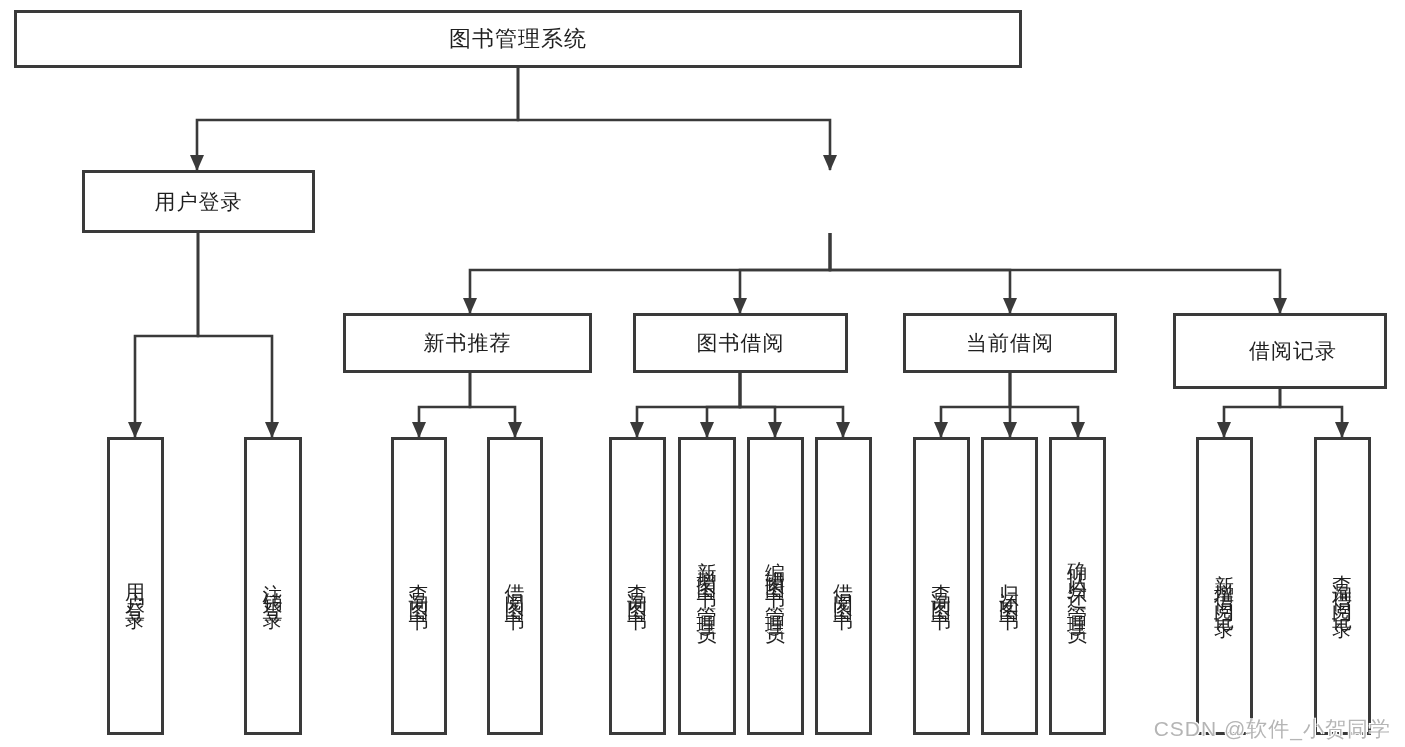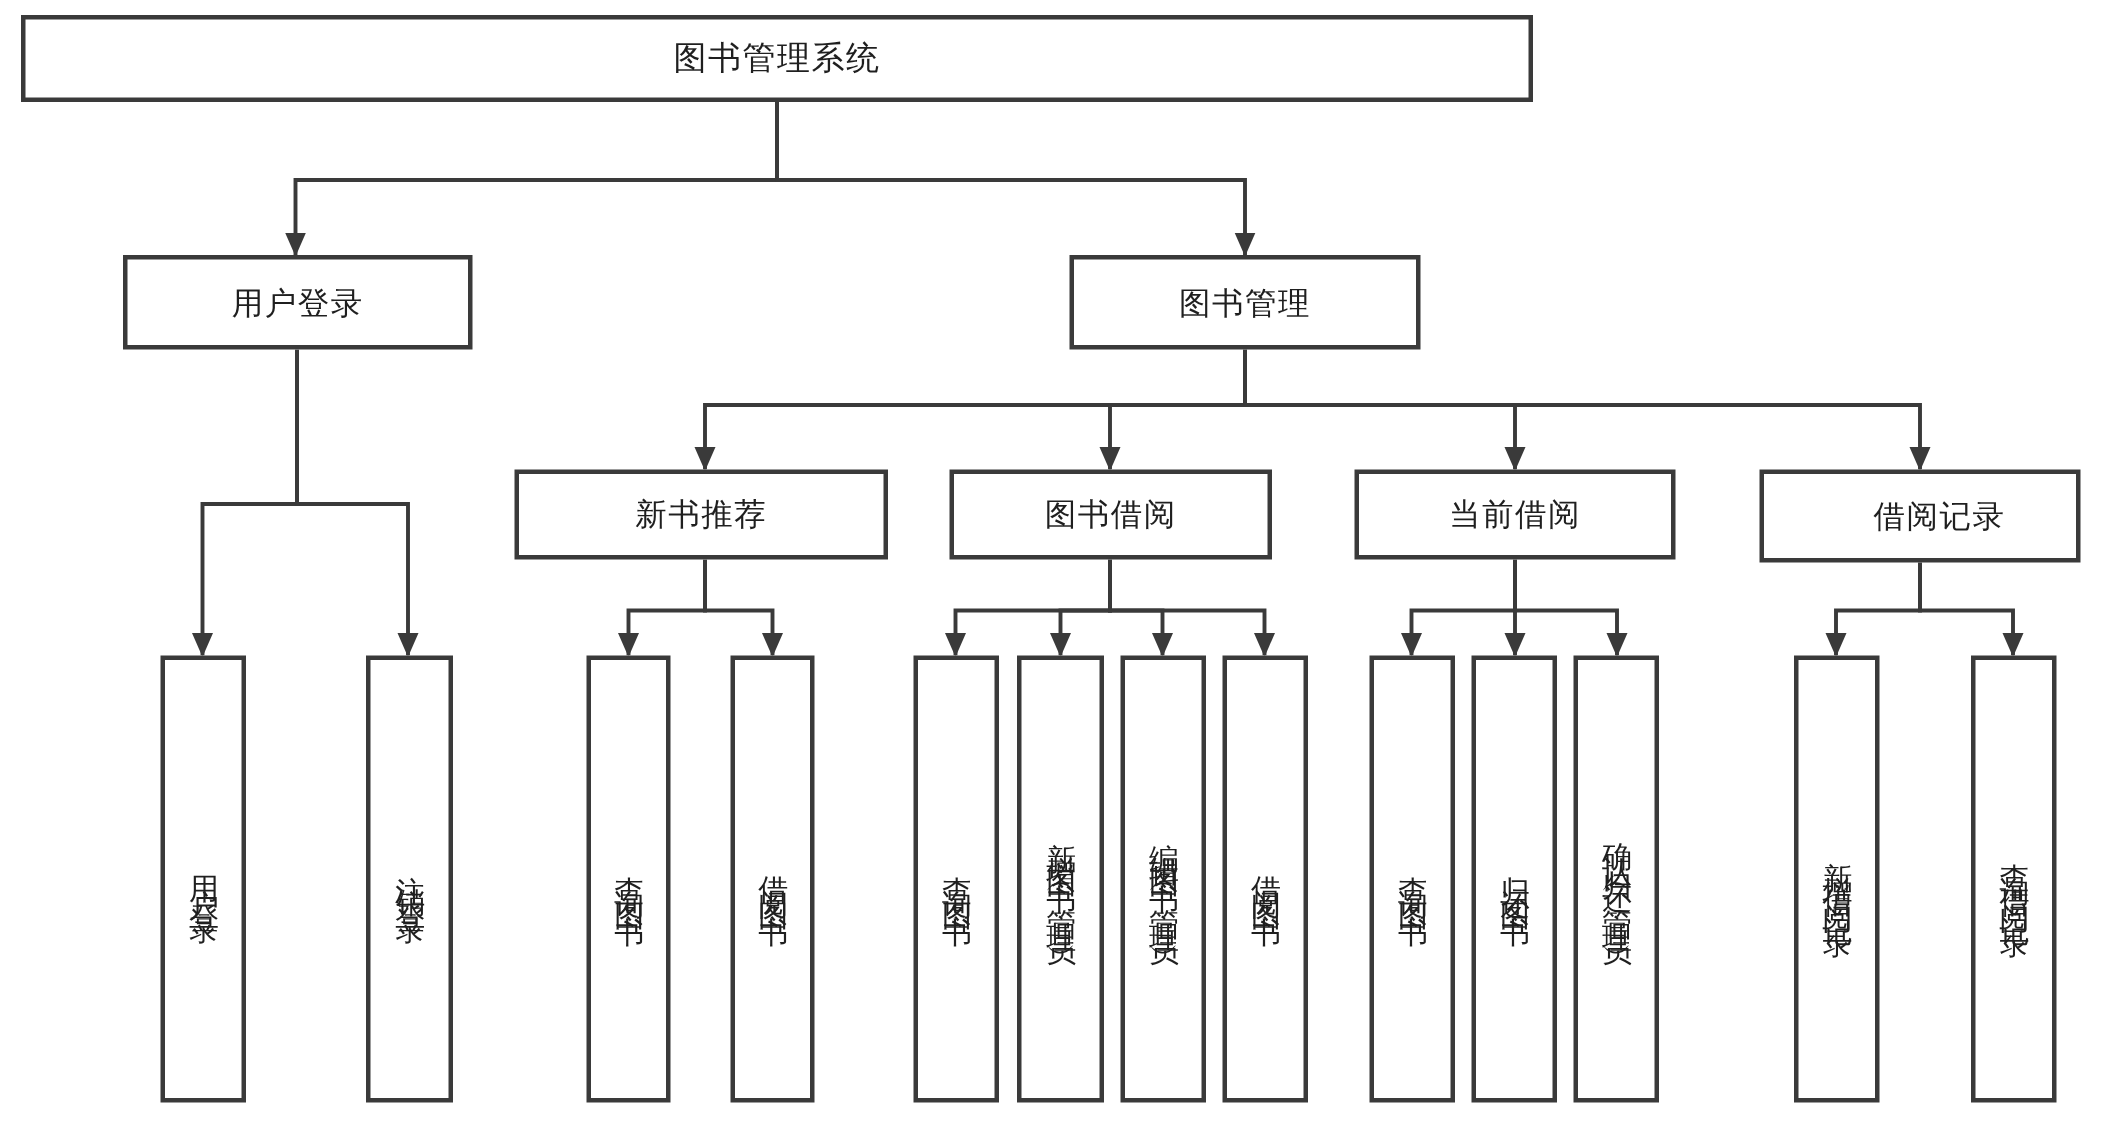--- a/index.html
+++ b/index.html
@@ -84,41 +84,38 @@
     <path class="w" d="M1280,373 V407 H1342 V437" marker-end="url(#arrow)"></path>
   </svg>
 
   <div class="box hbox root" style="left:14px;top:10px;width:1008px;height:58px;">
     <span>图书管理系统</span>
   </div>
 
   <div class="box hbox" style="left:82px;top:170px;width:233px;height:63px;">
     <span>用户登录</span>
   </div>
-  <div class="box hbox" style="left:713px;top:170px;width:234px;height:63px;">
-    <span>图书管理</span>
-  </div>
 
   <div class="box vbox" style="left:107px;top:437px;width:57px;height:298px;">
     <span class="vtext">用户登录</span>
   </div>
   <div class="box vbox" style="left:244px;top:437px;width:58px;height:298px;">
     <span class="vtext">注销登录</span>
   </div>
 
   <div class="box hbox" style="left:343px;top:313px;width:249px;height:60px;">
     <span>新书推荐</span>
   </div>
   <div class="box hbox" style="left:633px;top:313px;width:215px;height:60px;text-align:right;">
     <span>图书借阅</span>
   </div>
   <div class="box hbox" style="left:903px;top:313px;width:214px;height:60px;justify-content:center;">
     <span>当前借阅</span>
   </div>
-  <div class="box hbox" style="left:1173px;top:313px;width:214px;height:62px;padding-left:26px;">
+  <div class="box hbox" style="left:1173px;top:313px;width:214px;height:76px;padding-left:26px;">
     <span>借阅记录</span>
   </div>
 
   <div class="box vbox" style="left:391px;top:437px;width:56px;height:298px;">
     <span class="vtext">查询图书</span>
   </div>
   <div class="box vbox" style="left:487px;top:437px;width:56px;height:298px;">
     <span class="vtext">借阅图书</span>
   </div>
 
@@ -145,14 +142,15 @@
     <span class="vtext">确认归还（管理员）</span>
   </div>
 
   <div class="box vbox" style="left:1196px;top:437px;width:57px;height:298px;">
     <span class="vtext">新增借阅记录</span>
   </div>
   <div class="box vbox" style="left:1314px;top:437px;width:57px;height:298px;">
     <span class="vtext">查询借阅记录</span>
   </div>
 
+  <div class="watermark">CSDN @软件_小贺同学</div>
 
 </div>
 
 </body></html>

